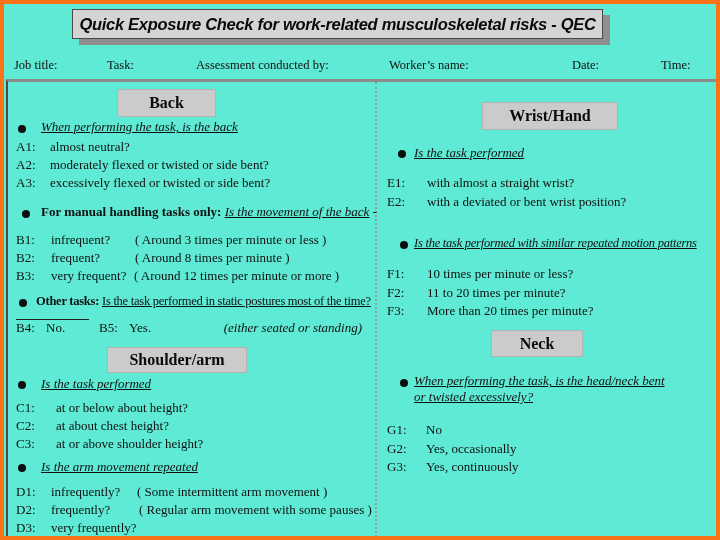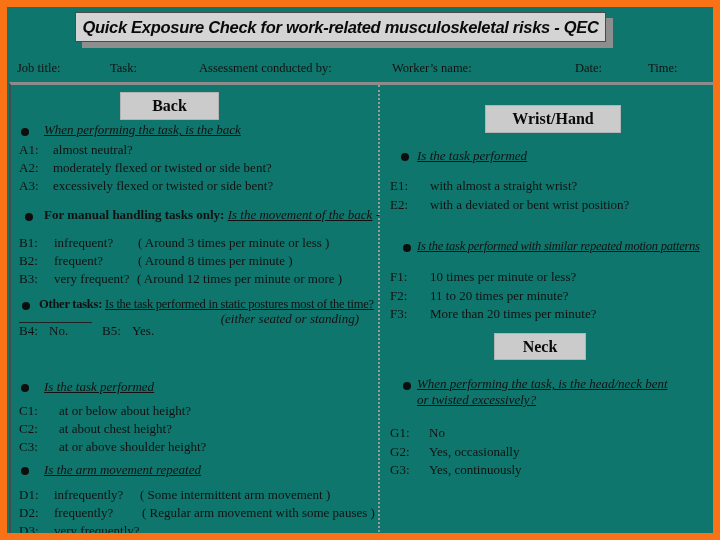--- a/index.html
+++ b/index.html
@@ -1,18 +1,18 @@
 <!DOCTYPE html>
 <html><head>
 <meta charset="utf-8">
 <style>
   html,body{margin:0;padding:0;background:#fff;}
-  .slide{position:relative;width:720px;height:540px;background:#0f766e;
+  .slide{position:relative;width:720px;height:540px;background:#5eead4;
          font-family:"Liberation Serif", serif;color:#111;overflow:hidden;
-         border:7px solid #f97316;box-sizing:border-box;}
+         border:4px solid #f97316;box-sizing:border-box;}
   .abs{position:absolute;white-space:nowrap;}
 
   
   .title-bar{position:absolute;left:68px;top:5px;width:529px;height:28px;
              background:#d4d4d4;border:1px solid #4a4a4a;
              box-shadow:7px 6px 0 #8e8e8e;
              display:flex;align-items:center;justify-content:center;}
   .title-bar .txt{font-family:"Liberation Sans", sans-serif;font-weight:bold;
                   font-style:italic;font-size:16.5px;letter-spacing:-0.3px;color:#0a0a0a;}
 
@@ -50,21 +50,21 @@
 
   <div class="title-bar">
     <span class="txt">Quick Exposure Check for work-related musculoskeletal risks - QEC</span>
   </div>
 
   <span class="hdr" style="left:10px">Job title:</span>
   <span class="hdr" style="left:103px">Task:</span>
   <span class="hdr" style="left:192px">Assessment conducted by:</span>
   <span class="hdr" style="left:385px">Worker’s name:</span>
   <span class="hdr" style="left:568px">Date:</span>
-  <span class="hdr" style="left:641px">Time:</span>
+  <span class="hdr" style="left:657px">Time:</span>
 
   <div class="main-box"></div>
   <div class="divider"></div>
 
   <div class="sec-box" style="left:113px;top:85px;width:97px;height:26px">
     <span>Back</span>
   </div>
 
   <span class="dot" style="left:14px;top:121px"></span>
   <span class="abs t q" style="left:37px;top:115px">When performing the task, is the back</span>
@@ -88,28 +88,31 @@
   <span class="abs t" style="left:47px;top:246px">frequent?</span>
   <span class="abs t" style="left:131px;top:246px">( Around 8 times per minute )</span>
   <span class="abs t" style="left:12px;top:264px">B3:</span>
   <span class="abs t" style="left:47px;top:264px">very frequent?</span>
   <span class="abs t" style="left:130px;top:264px">( Around 12 times per minute or more )</span>
 
   <span class="dot" style="left:15px;top:295px"></span>
   <div class="abs t tight" style="left:32px;top:290px">
     <span class="b">Other tasks</span><span class="b pre">: </span><span class="qu">Is the task performed in static postures most of the time</span><span class="qu pre">?</span>
   </div>
-  <span class="abs t note-i" style="right:354px;top:304px">(either seated or standing)</span>
+  <span class="abs t note-i" style="right:354px;top:316px">(either seated or standing)</span>
 
   <div class="overline" style="left:12px;top:315px;width:73px"></div>
   <span class="abs t" style="left:12px;top:316px">B4:</span>
   <span class="abs t" style="left:42px;top:316px">No.</span>
   <span class="abs t" style="left:95px;top:316px">B5:</span>
   <span class="abs t" style="left:125px;top:316px">Yes.</span>
 
+  <div class="sec-box" style="left:103px;top:343px;width:138px;height:24px">
+    <span>Shoulder/arm</span>
+  </div>
 
   <span class="dot" style="left:14px;top:377px"></span>
   <span class="abs t q" style="left:37px;top:372px">Is the task performed</span>
 
   <span class="abs t" style="left:12px;top:396px">C1:</span>
   <span class="abs t" style="left:52px;top:396px">at or below about height?</span>
   <span class="abs t" style="left:12px;top:414px">C2:</span>
   <span class="abs t" style="left:52px;top:414px">at about chest height?</span>
   <span class="abs t" style="left:12px;top:432px">C3:</span>
   <span class="abs t" style="left:52px;top:432px">at or above shoulder height?</span>

